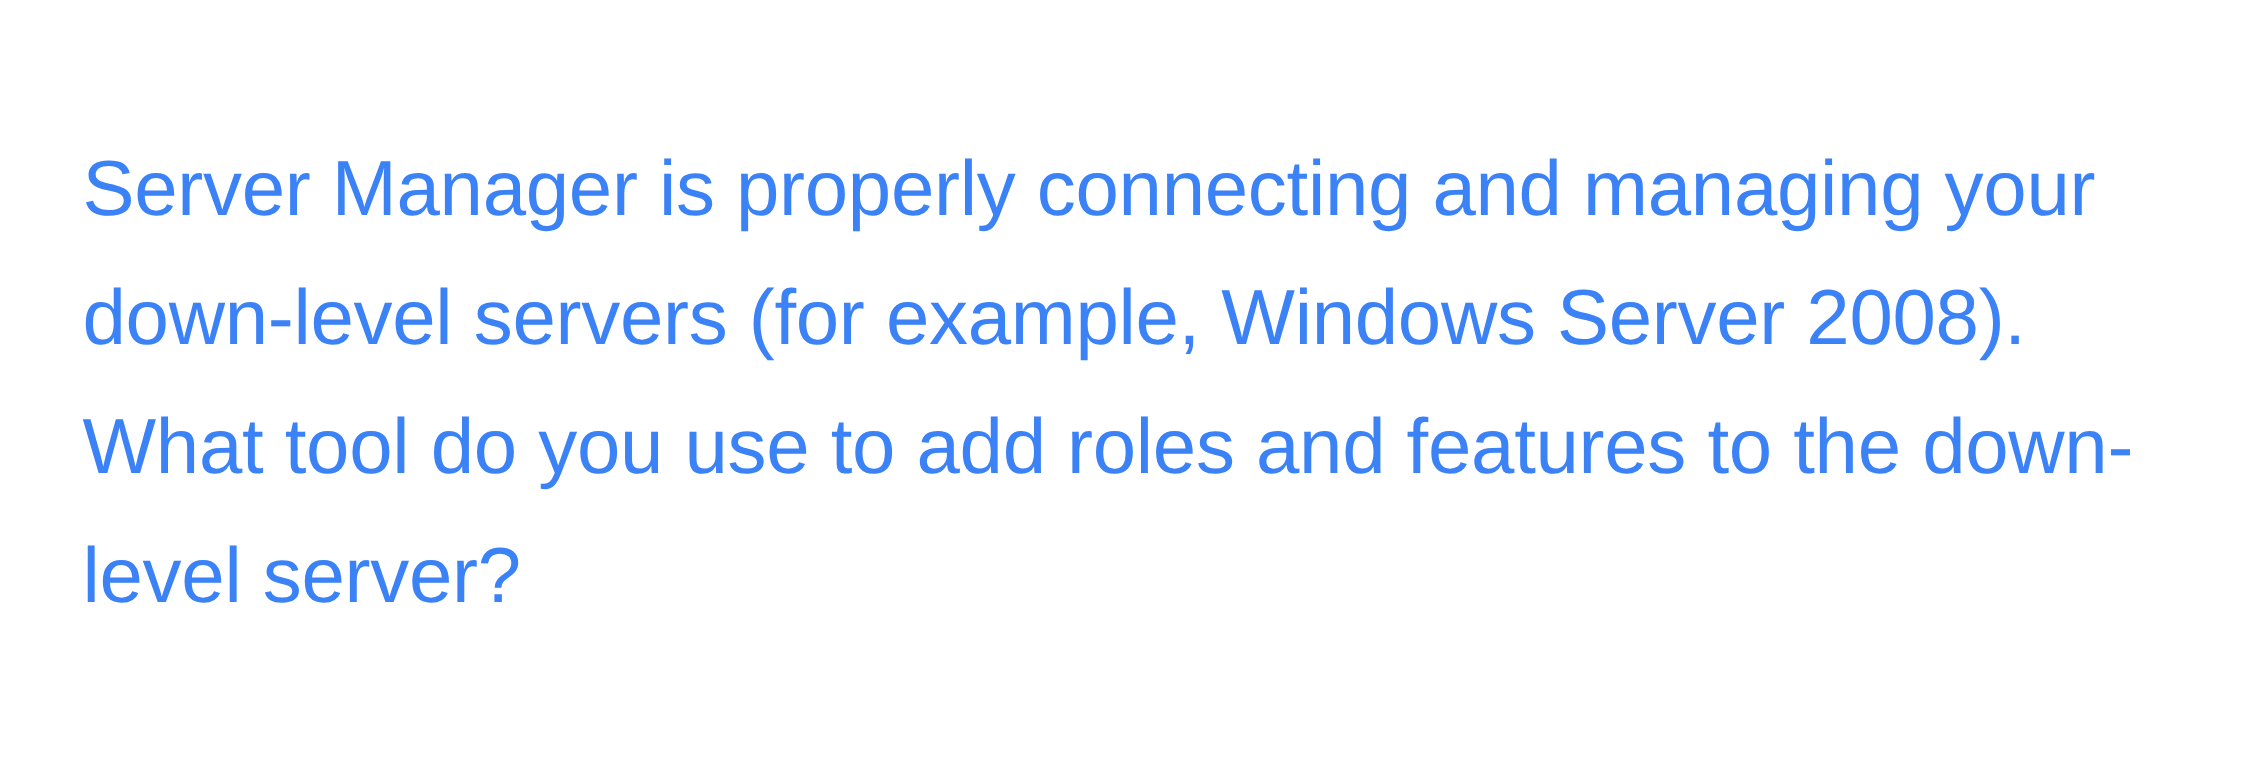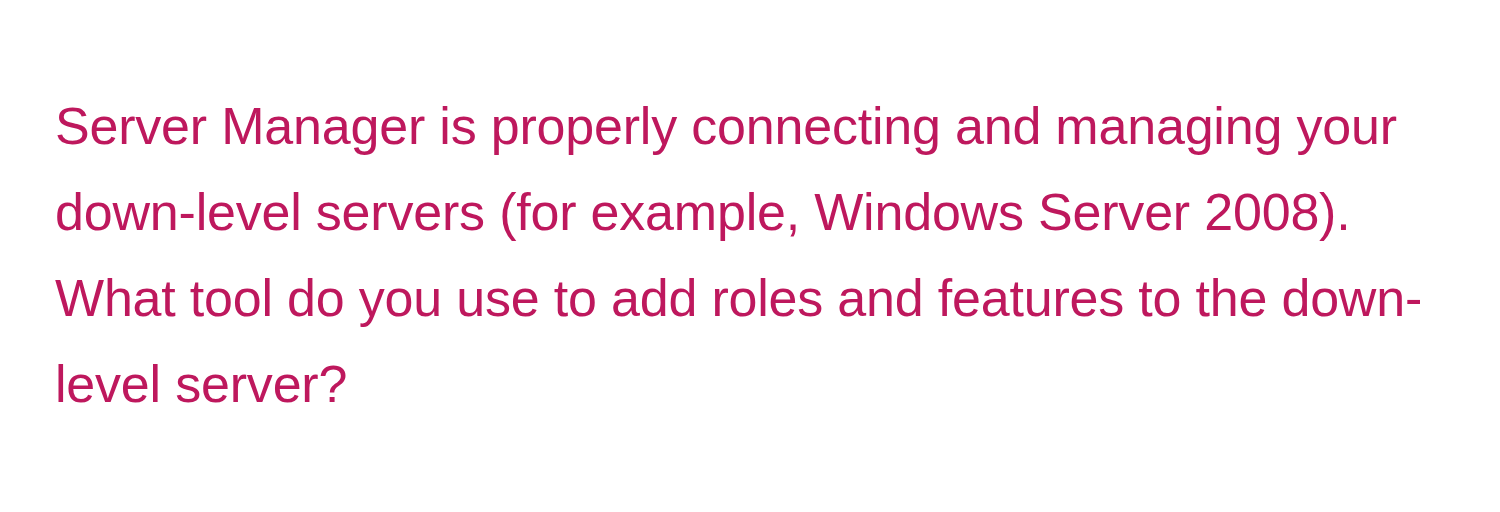--- a/index.html
+++ b/index.html
@@ -12,21 +12,21 @@
       height: 512px;
       background: #ffffff;
       font-family: -apple-system, BlinkMacSystemFont, "Segoe UI", Helvetica, Arial, sans-serif;
       display: flex;
       align-items: center;
       padding: 0 55px;
     }
     .question-text {
       font-size: 52px;
       line-height: 1.65;
-      color: #be185d;
+      color: #3b82f6;
       font-weight: 400;
       letter-spacing: -0.2px;
     }
   </style>
 </head>
 <body>
 
 <div class="question-text">Server Manager is properly connecting and managing your down-level servers (for example, Windows Server 2008). What tool do you use to add roles and features to the down-level server?</div>
 
 </body></html>

